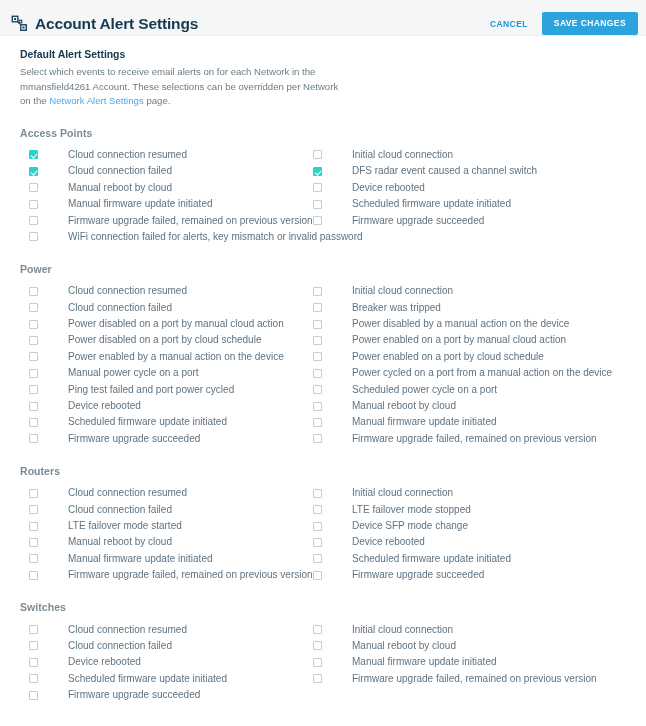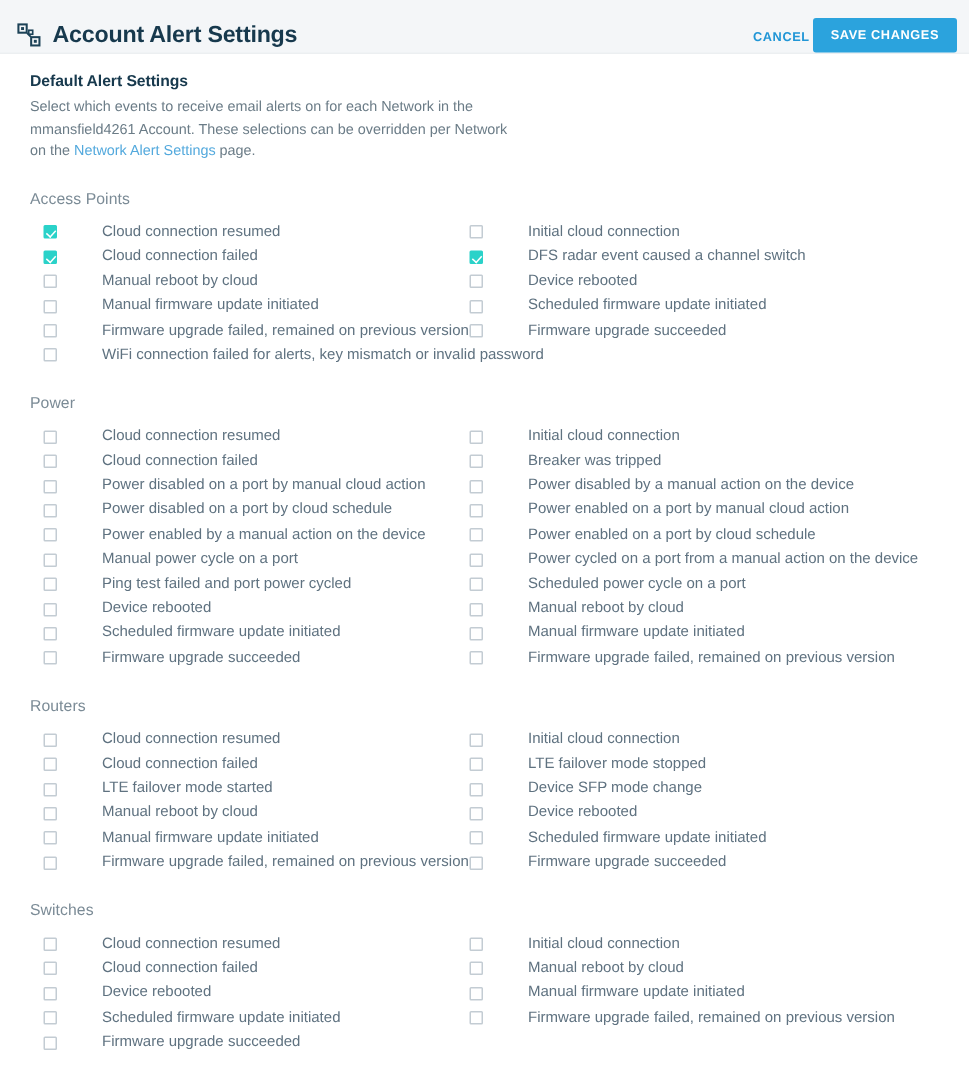--- a/index.html
+++ b/index.html
@@ -31,20 +31,21 @@
     font-size: 15.5px;
     font-weight: bold;
     color: #17394d;
     letter-spacing: -0.15px;
     white-space: nowrap;
   }
   .topbar-actions {
     margin-left: auto;
     display: flex;
     align-items: center;
+    gap: 12px;
   }
   .btn-cancel {
     font-size: 8.5px;
     font-weight: bold;
     letter-spacing: 0.4px;
     color: #2196d6;
     background: none;
     border: none;
     padding: 4px 2px;
     cursor: pointer;
@@ -89,20 +90,21 @@
     cursor: pointer;
   }
 
   
   .section { margin-top: 18px; }
   .section-title {
     font-size: 10.5px;
     color: #7b8b96;
     margin: 0 0 8px 0;
     letter-spacing: 0.05px;
+    font-weight: bold;
   }
   .section-cols {
     position: relative;
     display: flex;
   }
   .col {
     flex: 0 0 auto;
   }
   .col-left  { width: 284px; padding-left: 9px; }
   .col-right { width: 340px; padding-left: 9px; }

